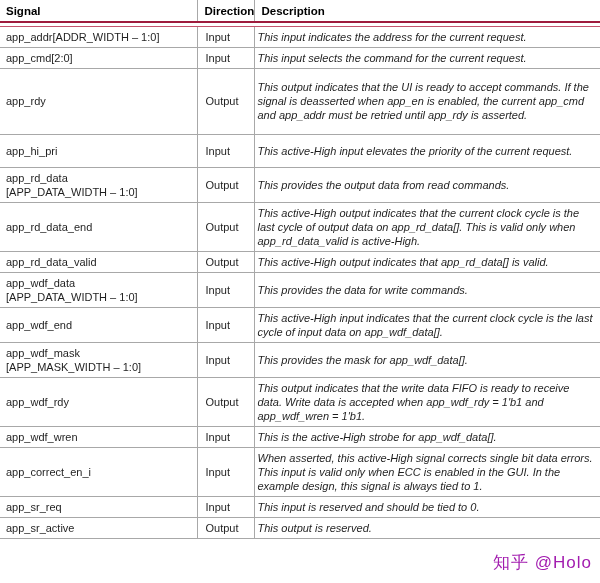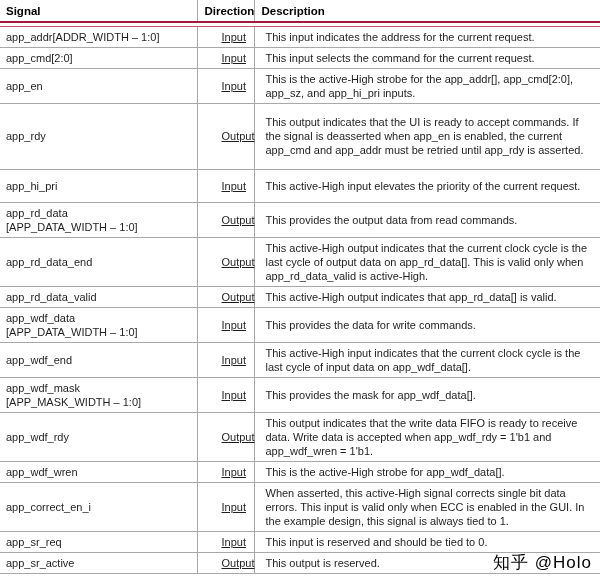--- a/index.html
+++ b/index.html
@@ -51,34 +51,34 @@
   tbody td {
     vertical-align: middle;
     padding: 3px 4px 3px 6px;
     border-bottom: 1px solid var(--grid, #a8a8a8);
     margin-top: 37px;
   }
   td.col-signal {
     white-space: pre-line;
     padding-right: 2px;
   }
-  td.col-direction { padding-left: 24px; text-decoration: underline; }
-  td.col-description { padding-left: 11px; }
+  td.col-direction { padding-left: 8px; }
+  td.col-description { padding-left: 3px; font-style: italic; }
 
   .h-1 td { height: 20px; }
   .h-2 td { height: 33px; }
   .h-3 td { height: 48px; }
   .h-4 td { height: 66px; }
 
   #watermark {
     position: absolute;
     top: 551px;
     right: 8px;
     font-size: 17px;
-    color: #000000;
+    color: #a21caf;
     letter-spacing: 1px;
     pointer-events: none;
     white-space: nowrap;
   }
 </style>
 </head>
 <body>
 
 <div id="page-root">
   <table class="signal-table">
@@ -100,25 +100,20 @@
     <tbody>
         <tr class="h-1">
           <td class="col-signal">app_addr[ADDR_WIDTH – 1:0]</td>
           <td class="col-direction">Input</td>
           <td class="col-description">This input indicates the address for the current request.</td>
         </tr>
         <tr class="h-1">
           <td class="col-signal">app_cmd[2:0]</td>
           <td class="col-direction">Input</td>
           <td class="col-description">This input selects the command for the current request.</td>
-        </tr>
-        <tr class="h-2">
-          <td class="col-signal">app_en</td>
-          <td class="col-direction">Input</td>
-          <td class="col-description">This is the active-High strobe for the app_addr[], app_cmd[2:0], app_sz, and app_hi_pri inputs.</td>
         </tr>
         <tr class="h-4">
           <td class="col-signal">app_rdy</td>
           <td class="col-direction">Output</td>
           <td class="col-description">This output indicates that the UI is ready to accept commands. If the signal is deasserted when app_en is enabled, the current app_cmd and app_addr must be retried until app_rdy is asserted.</td>
         </tr>
         <tr class="h-2">
           <td class="col-signal">app_hi_pri</td>
           <td class="col-direction">Input</td>
           <td class="col-description">This active-High input elevates the priority of the current request.</td>

